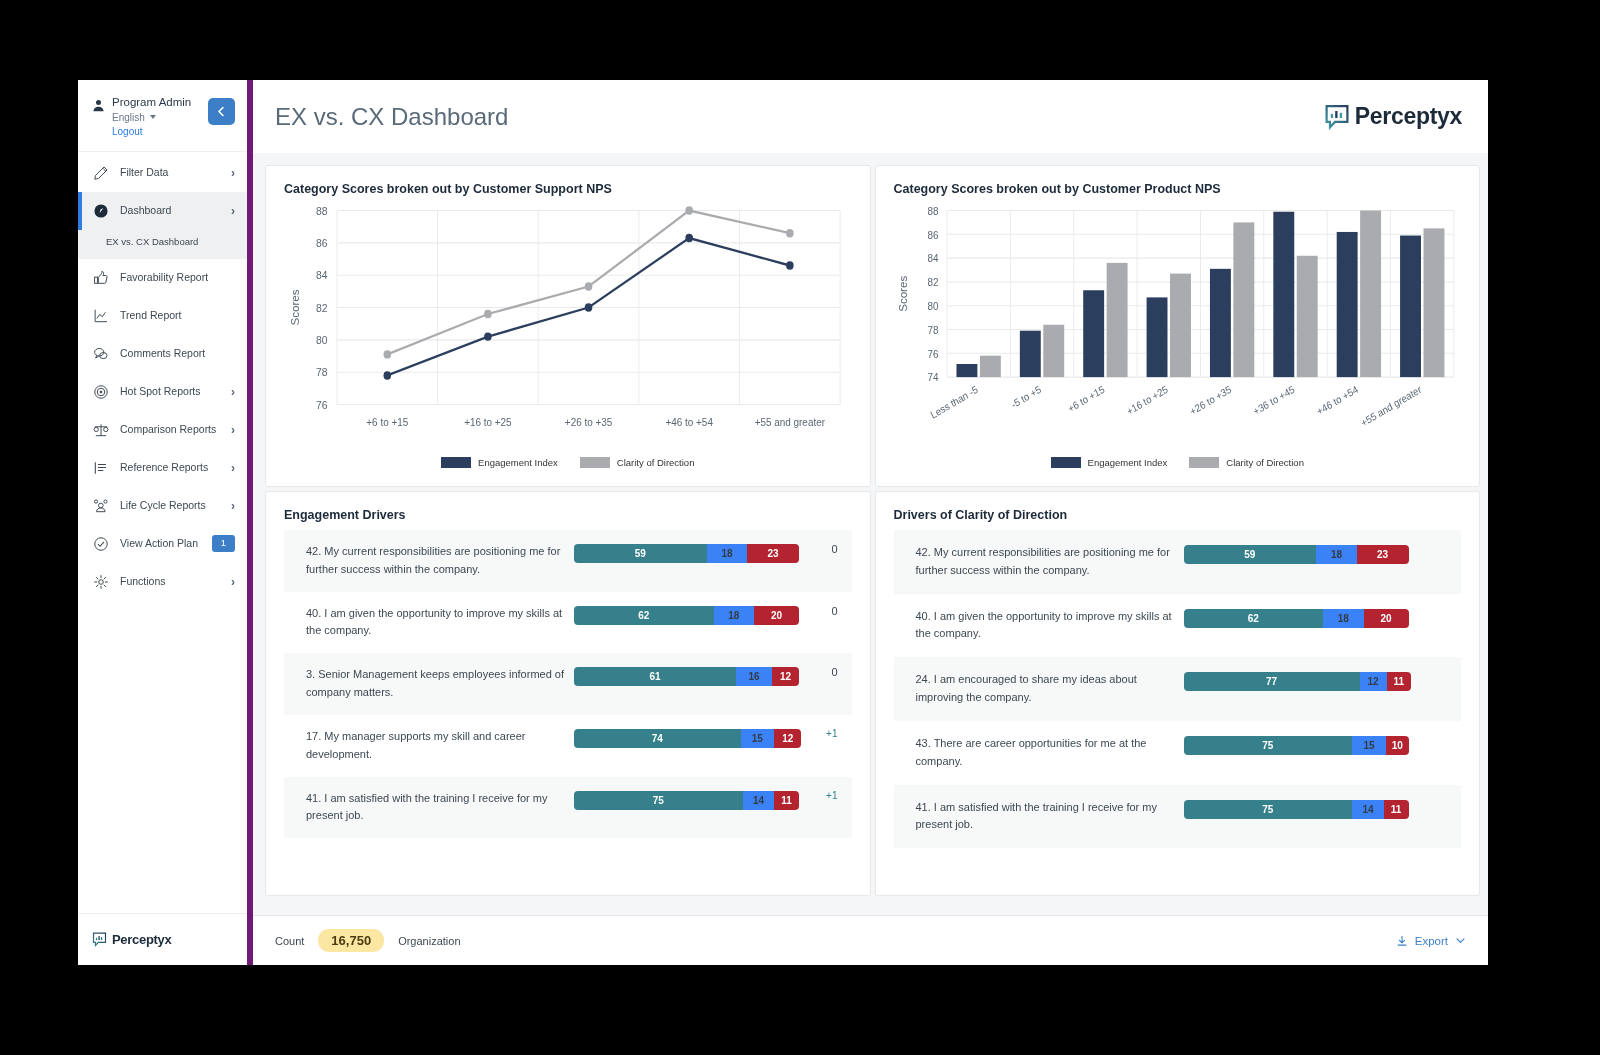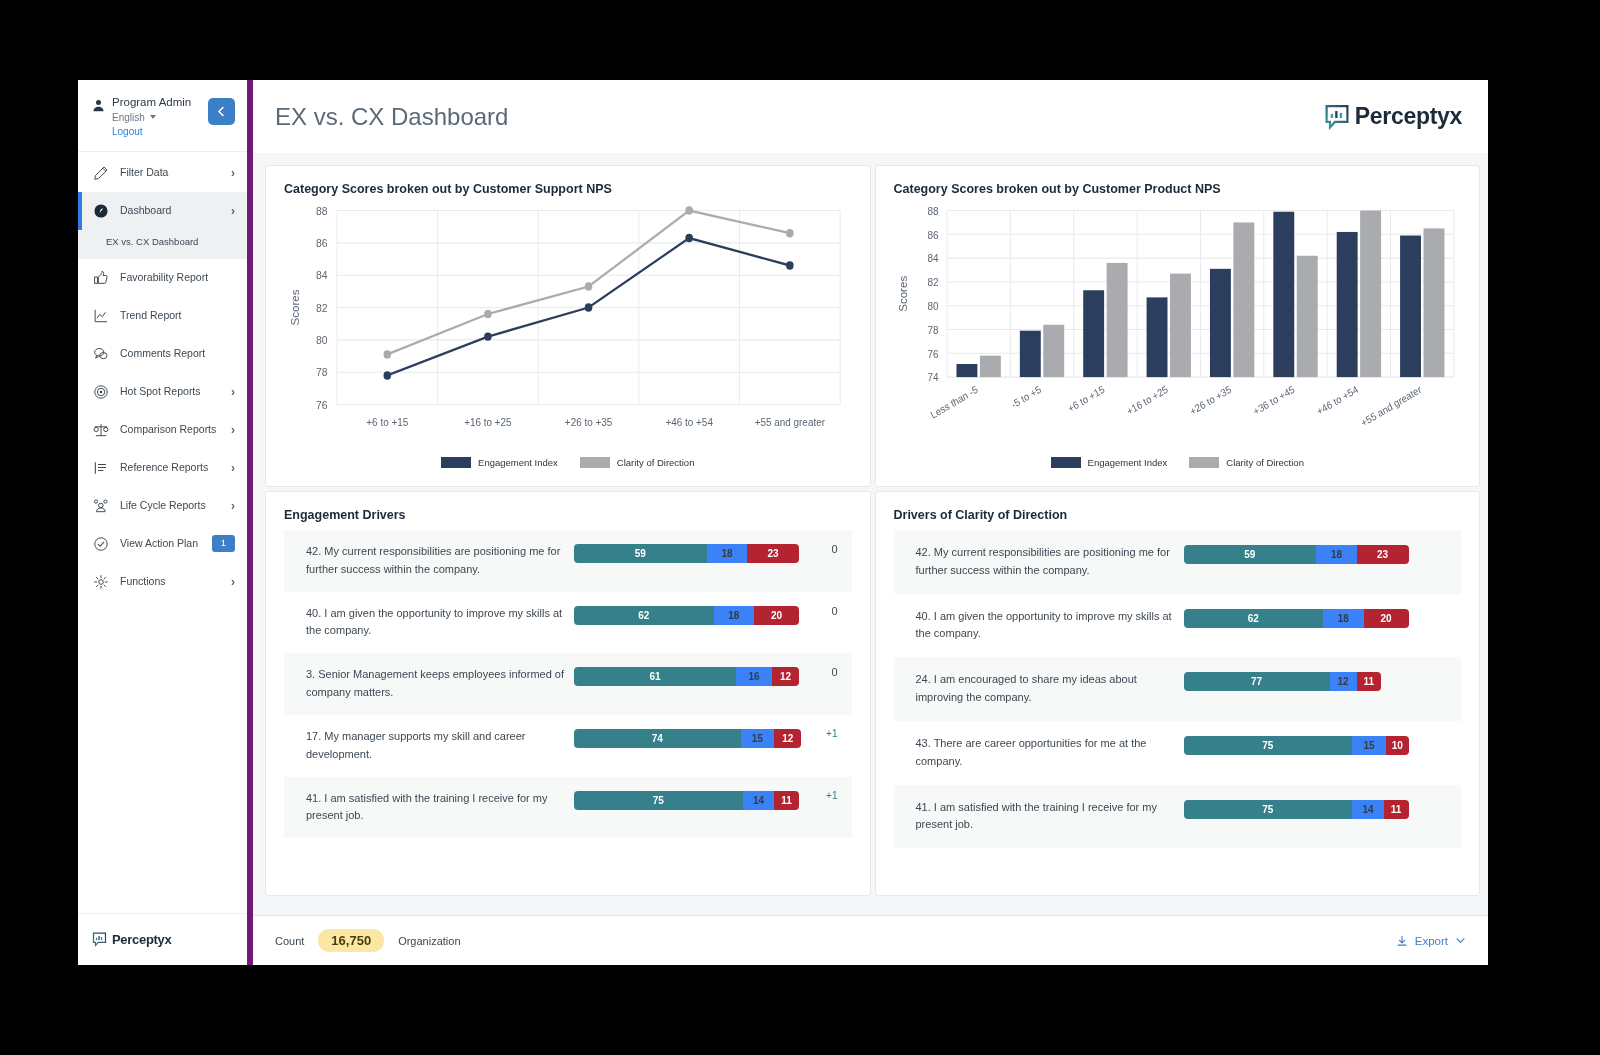--- a/index.html
+++ b/index.html
@@ -585,21 +585,21 @@
                   <div class="seg fav" style="width: 139.5px;">62</div>
                   <div class="seg neu" style="width: 40.5px;">18</div>
                   <div class="seg unf" style="width: 45px;">20</div>
                 </div>
               </div>
             </div>
             <div class="drow alt">
               <div class="dtext">24. I am encouraged to share my ideas about improving the company.</div>
               <div class="dbar-cell">
                 <div class="sbar">
-                  <div class="seg fav" style="width: 146px;">77</div>
+                  <div class="seg fav" style="width: 176px;">77</div>
                   <div class="seg neu" style="width: 27px;">12</div>
                   <div class="seg unf" style="width: 24.75px;">11</div>
                 </div>
               </div>
             </div>
             <div class="drow">
               <div class="dtext">43. There are career opportunities for me at the company.</div>
               <div class="dbar-cell">
                 <div class="sbar">
                   <div class="seg fav" style="width: 168.75px;">75</div>

